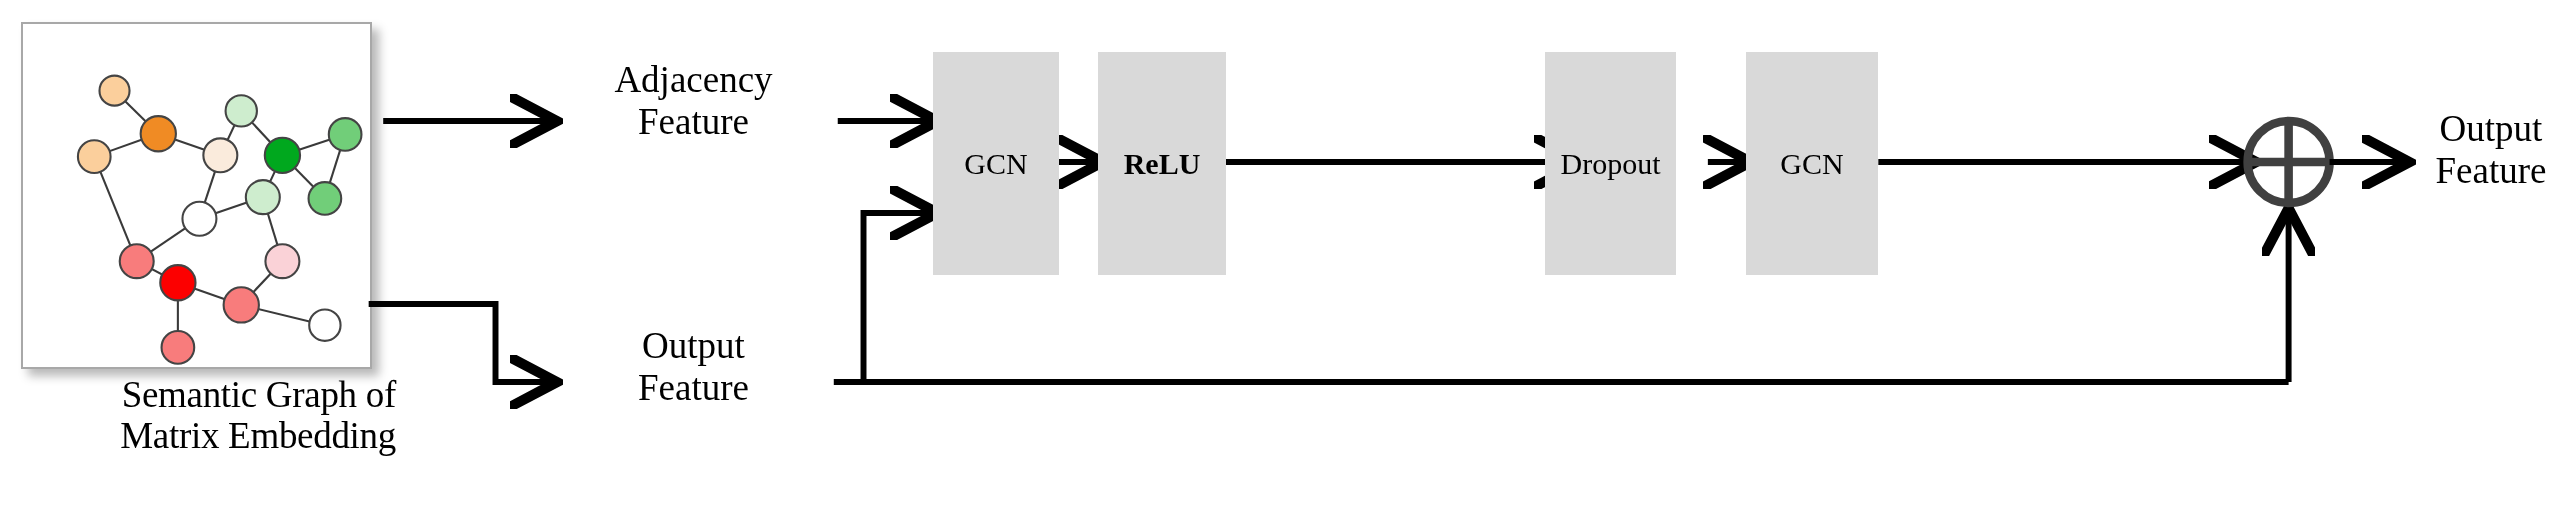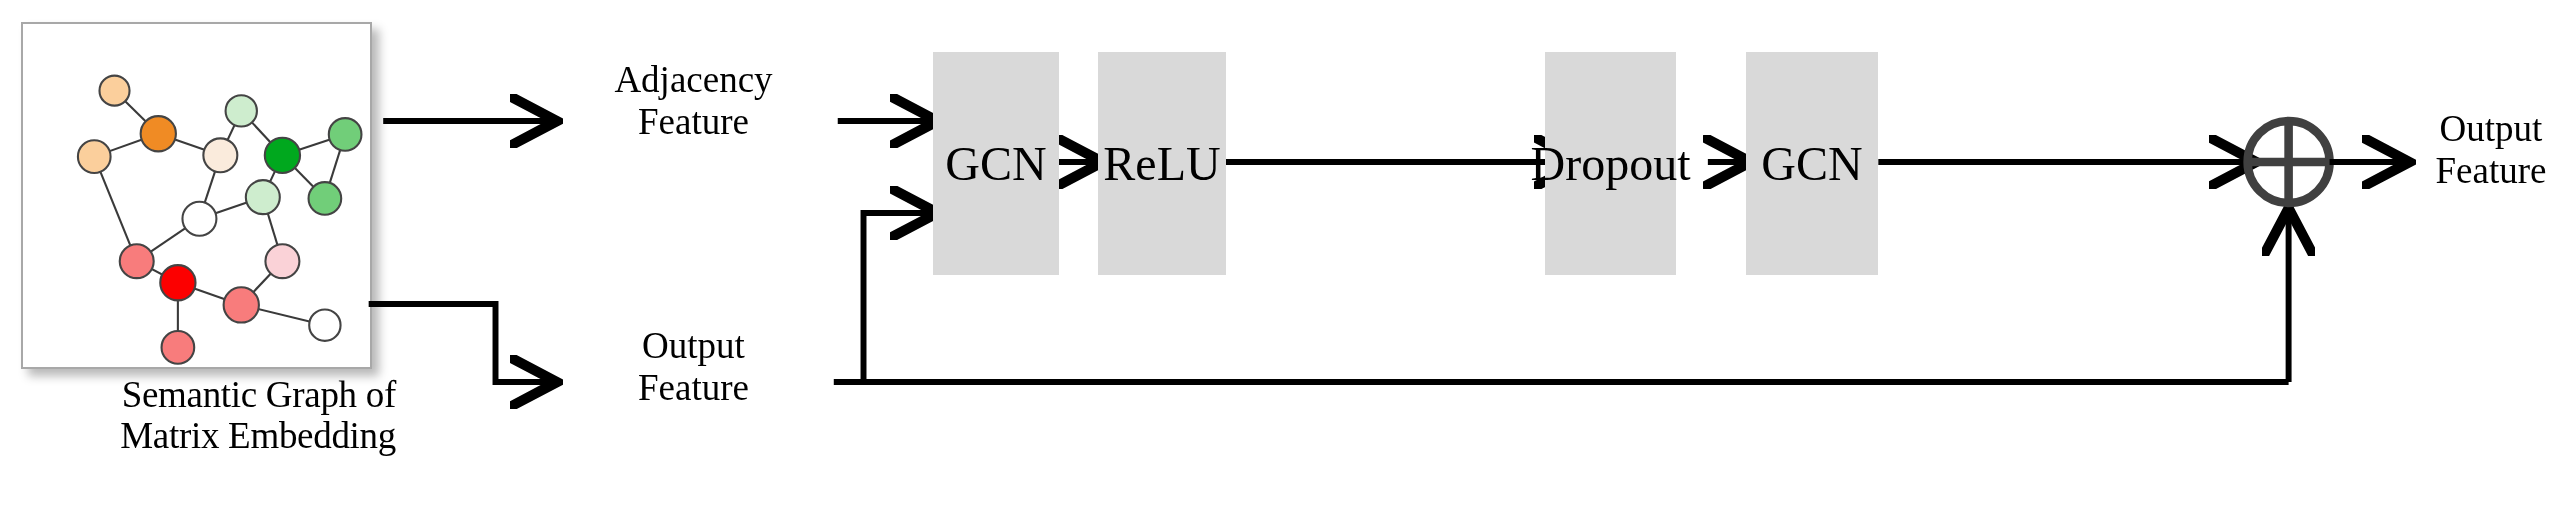--- a/index.html
+++ b/index.html
@@ -17,21 +17,21 @@
   .caption{position:absolute;left:0px;top:374px;width:396px;text-align:center;
            font-size:37px;line-height:41px;color:#000;letter-spacing:-0.3px;}
   .caption div{white-space:nowrap;text-align:right;}
 
   
   .lbl{position:absolute;text-align:center;font-size:37px;line-height:42px;color:#000;white-space:nowrap;}
   .lbl div{white-space:nowrap;}
 
   
   .pbox{position:absolute;background:#d9d9d9;display:flex;align-items:center;justify-content:center;
-        font-size:48px;color:#000;line-height:1;}
+        font-size:30px;color:#000;line-height:1;}
 </style>
 </head>
 <body>
 
 <div id="stage">
 
   <div class="img-card">
     <svg class="graph-svg" viewBox="0 0 531 525">
       <g id="graph-edges" stroke="#3a3a3a" stroke-width="3.2" fill="none">
           <line x1="140" y1="102" x2="207" y2="168"></line>
@@ -127,21 +127,21 @@
   </div>
 
   <div class="lbl" style="left:2405px;top:108px;width:172px;">
     <div>Output</div>
     <div>Feature</div>
   </div>
 
   <div class="pbox" style="left:933px;top:52px;width:126px;height:223px;">
     <span>GCN</span>
   </div>
-  <div class="pbox" style="left:1098px;top:52px;width:128px;height:223px;">
+  <div class="pbox" style="left:1098px;top:52px;width:128px;height:223px;font-weight:bold;">
     <span>ReLU</span>
   </div>
   <div class="pbox" style="left:1545px;top:52px;width:131px;height:223px;">
     <span>Dropout</span>
   </div>
   <div class="pbox" style="left:1746px;top:52px;width:132px;height:223px;">
     <span>GCN</span>
   </div>
 
 </div>

